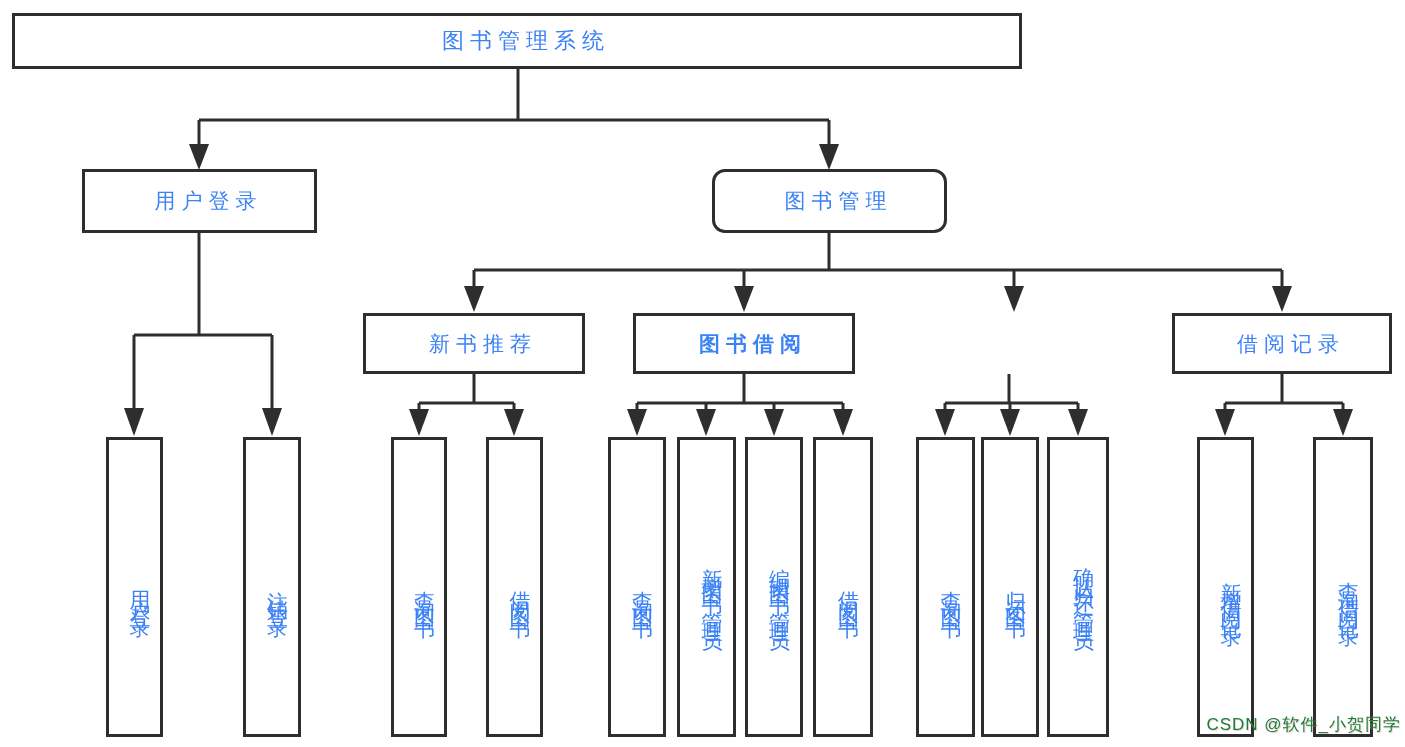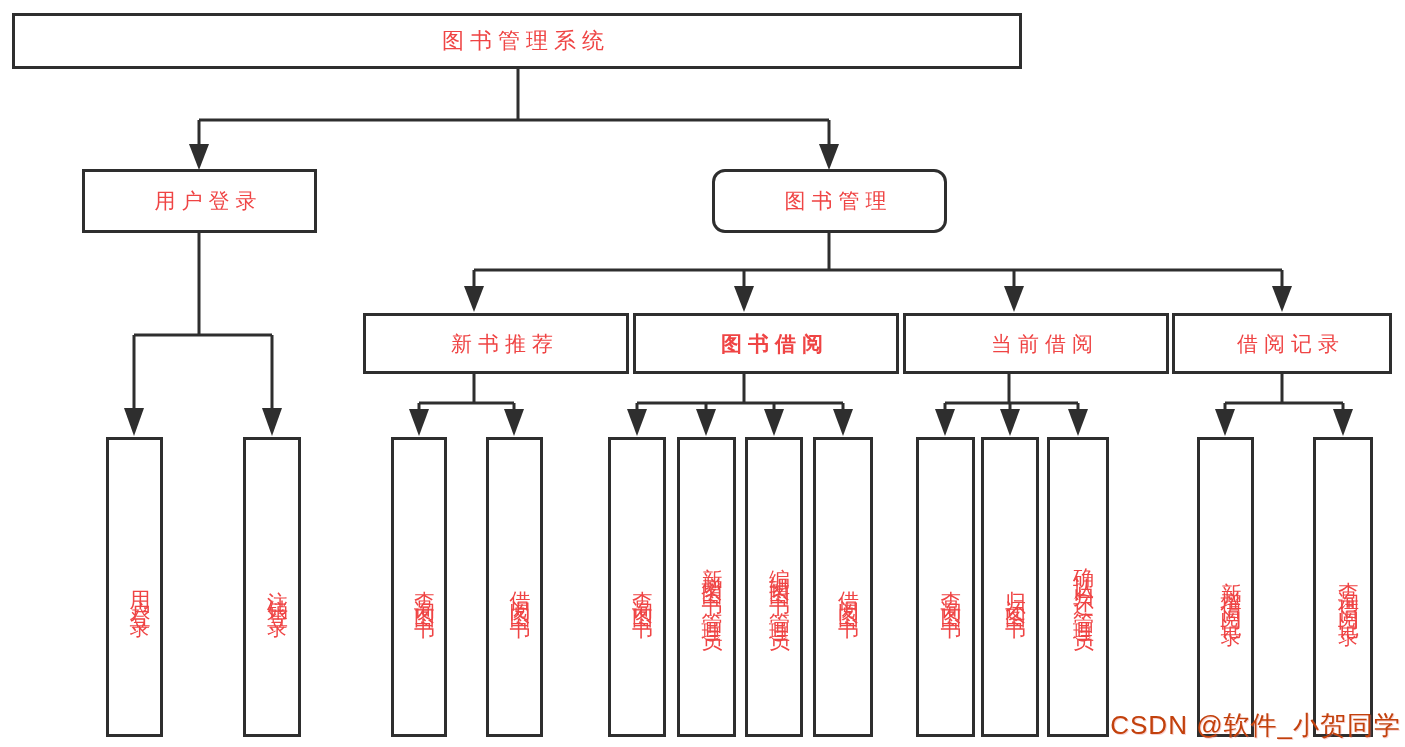--- a/index.html
+++ b/index.html
@@ -24,54 +24,54 @@
     pointer-events: none;
   }
   .box {
     position: absolute;
     box-sizing: border-box;
     border: 3px solid #2e2e2e;
     background: #ffffff;
     display: flex;
     align-items: center;
     justify-content: center;
-    color: #ef4444;
+    color: #3b82f6;
     padding-left: 12px;
   }
   .h-box {
     font-size: 21px;
     letter-spacing: 6px;
     text-indent: 6px;
     white-space: nowrap;
   }
   .root-box {
     left: 12px; top: 13px; width: 1010px; height: 56px;
     font-size: 22px;
   }
   .lvl1 { top: 169px; height: 64px; width: 235px; }
-  .lvl2 { top: 313px; height: 61px; width: 266px; }
+  .lvl2 { top: 313px; height: 61px; width: 222px; }
   .leaf {
     top: 437px;
     height: 300px;
   }
   .leaf span {
     writing-mode: vertical-rl;
     text-orientation: mixed;
     font-size: 21px;
     letter-spacing: 9px;
     padding-top: 9px;
     line-height: 1;
     white-space: nowrap;
   }
   .watermark {
     position: absolute;
     right: 4px;
-    bottom: 4px;
-    font-size: 26px;
-    color: #c2410c;
+    bottom: 11px;
+    font-size: 17px;
+    color: #15803d;
     letter-spacing: 1px;
     text-shadow: 1px 1px 0 rgba(235, 120, 120, 0.35);
     white-space: nowrap;
     z-index: 5;
   }
   .line {
     stroke: #2e2e2e;
     stroke-width: 3;
     fill: none;
   }
@@ -135,21 +135,20 @@
     </g>
   </svg>
 
   <div class="box h-box root-box">图书管理系统</div>
 
   <div class="box h-box lvl1" style="left:82px;">用户登录</div>
   <div class="box h-box lvl1" style="left:712px;border-radius:13px;">图书管理</div>
 
   <div class="box h-box lvl2" style="left:363px;">新书推荐</div>
   <div class="box h-box lvl2" style="left:633px;font-weight:bold;">图书借阅</div>
-  <div class="box h-box lvl2" style="left:903px;">当前借阅</div>
   <div class="box h-box lvl2" style="left:1172px;width:220px;">借阅记录</div>
 
   <div class="box leaf" style="left:106px;width:57px;">
     <span>用户登录</span>
   </div>
   <div class="box leaf" style="left:243px;width:58px;">
     <span>注销登录</span>
   </div>
 
   <div class="box leaf" style="left:391px;width:56px;">

